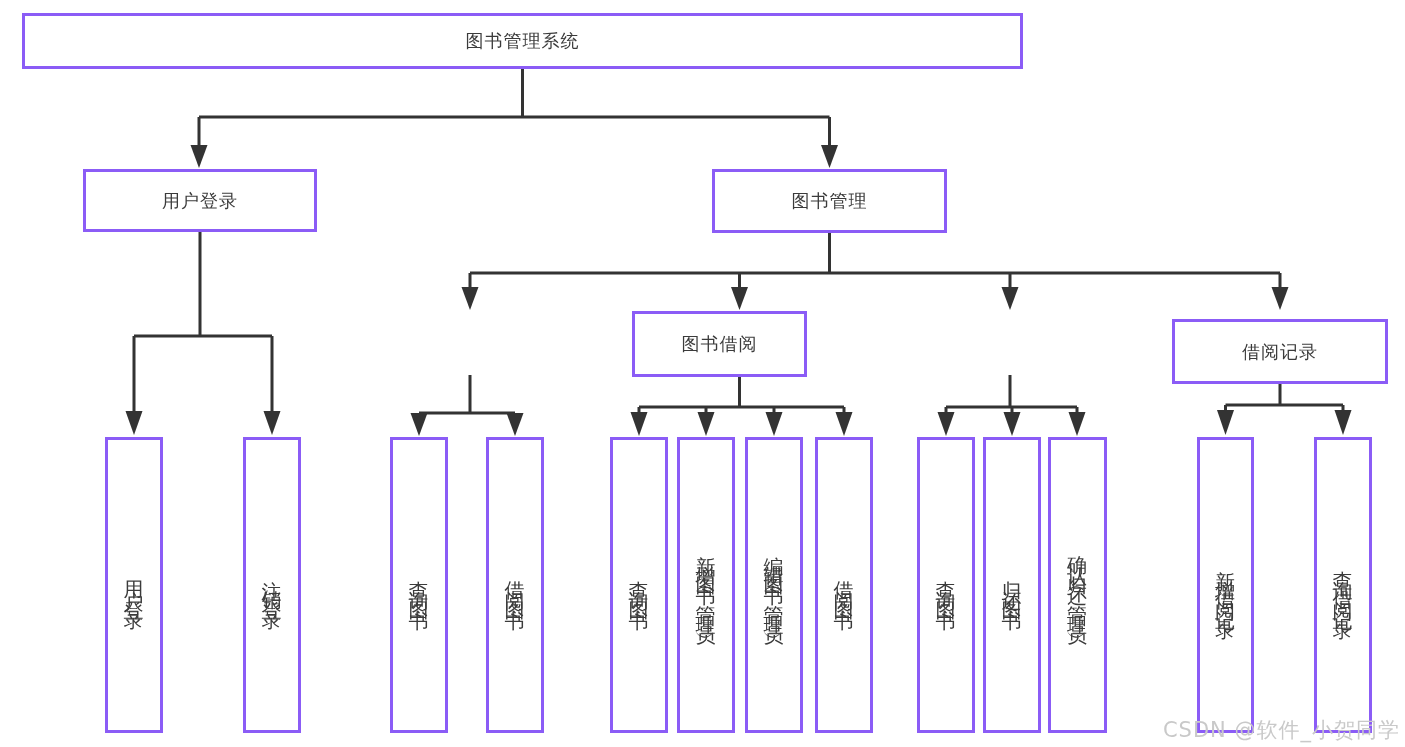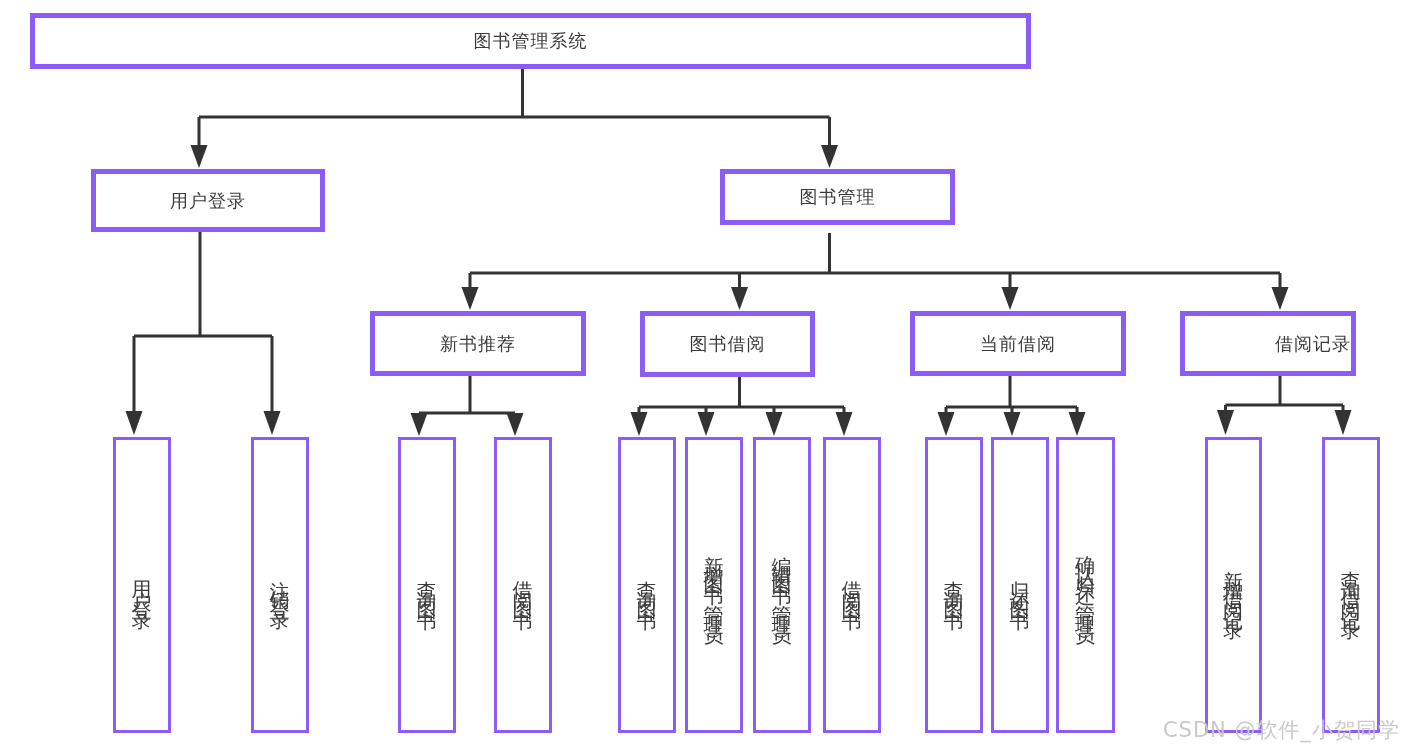--- a/index.html
+++ b/index.html
@@ -16,28 +16,27 @@
     overflow: hidden;
   }
   svg.connectors {
     position: absolute;
     left: 0; top: 0;
     width: 1405px; height: 747px;
   }
   .node {
     position: absolute;
     background: #ffffff;
-    border: 5px solid #8b5cf6;
+    border: 3px solid #8b5cf6;
     box-sizing: border-box;
     display: flex;
     align-items: center;
     justify-content: center;
     color: #3b3b3b;
     z-index: 2;
-    margin-left: 8px;
   }
   .hnode {
     font-size: 18px;
     letter-spacing: 1px;
     white-space: nowrap;
   }
   .leaf {
     border-width: 3px;
   }
   .vtext {
@@ -120,34 +119,28 @@
     </g>
   </svg>
 
   <div class="node hnode" style="left:22px; top:13px; width:1001px; height:56px;">
     <span>图书管理系统</span>
   </div>
 
   <div class="node hnode" style="left:83px; top:169px; width:234px; height:63px;">
     <span>用户登录</span>
   </div>
-  <div class="node hnode" style="left:712px; top:169px; width:235px; height:56px;">
+  <div class="node hnode" style="left:712px; top:169px; width:235px; height:64px;">
     <span>图书管理</span>
   </div>
 
-  <div class="node hnode" style="left:362px; top:311px; width:216px; height:65px;">
-    <span>新书推荐</span>
-  </div>
   <div class="node hnode" style="left:632px; top:311px; width:175px; height:66px;">
     <span>图书借阅</span>
   </div>
-  <div class="node hnode" style="left:902px; top:311px; width:216px; height:65px;">
-    <span>当前借阅</span>
-  </div>
-  <div class="node hnode" style="left:1172px; top:311px; width:176px; height:65px;justify-content:flex-end;">
+  <div class="node hnode" style="left:1172px; top:319px; width:216px; height:65px;">
     <span>借阅记录</span>
   </div>
 
   <div class="node leaf" style="left:105px; top:437px; width:58px; height:296px;">
     <span class="vtext">用户登录</span>
   </div>
   <div class="node leaf" style="left:243px; top:437px; width:58px; height:296px;">
     <span class="vtext">注销登录</span>
   </div>
 

